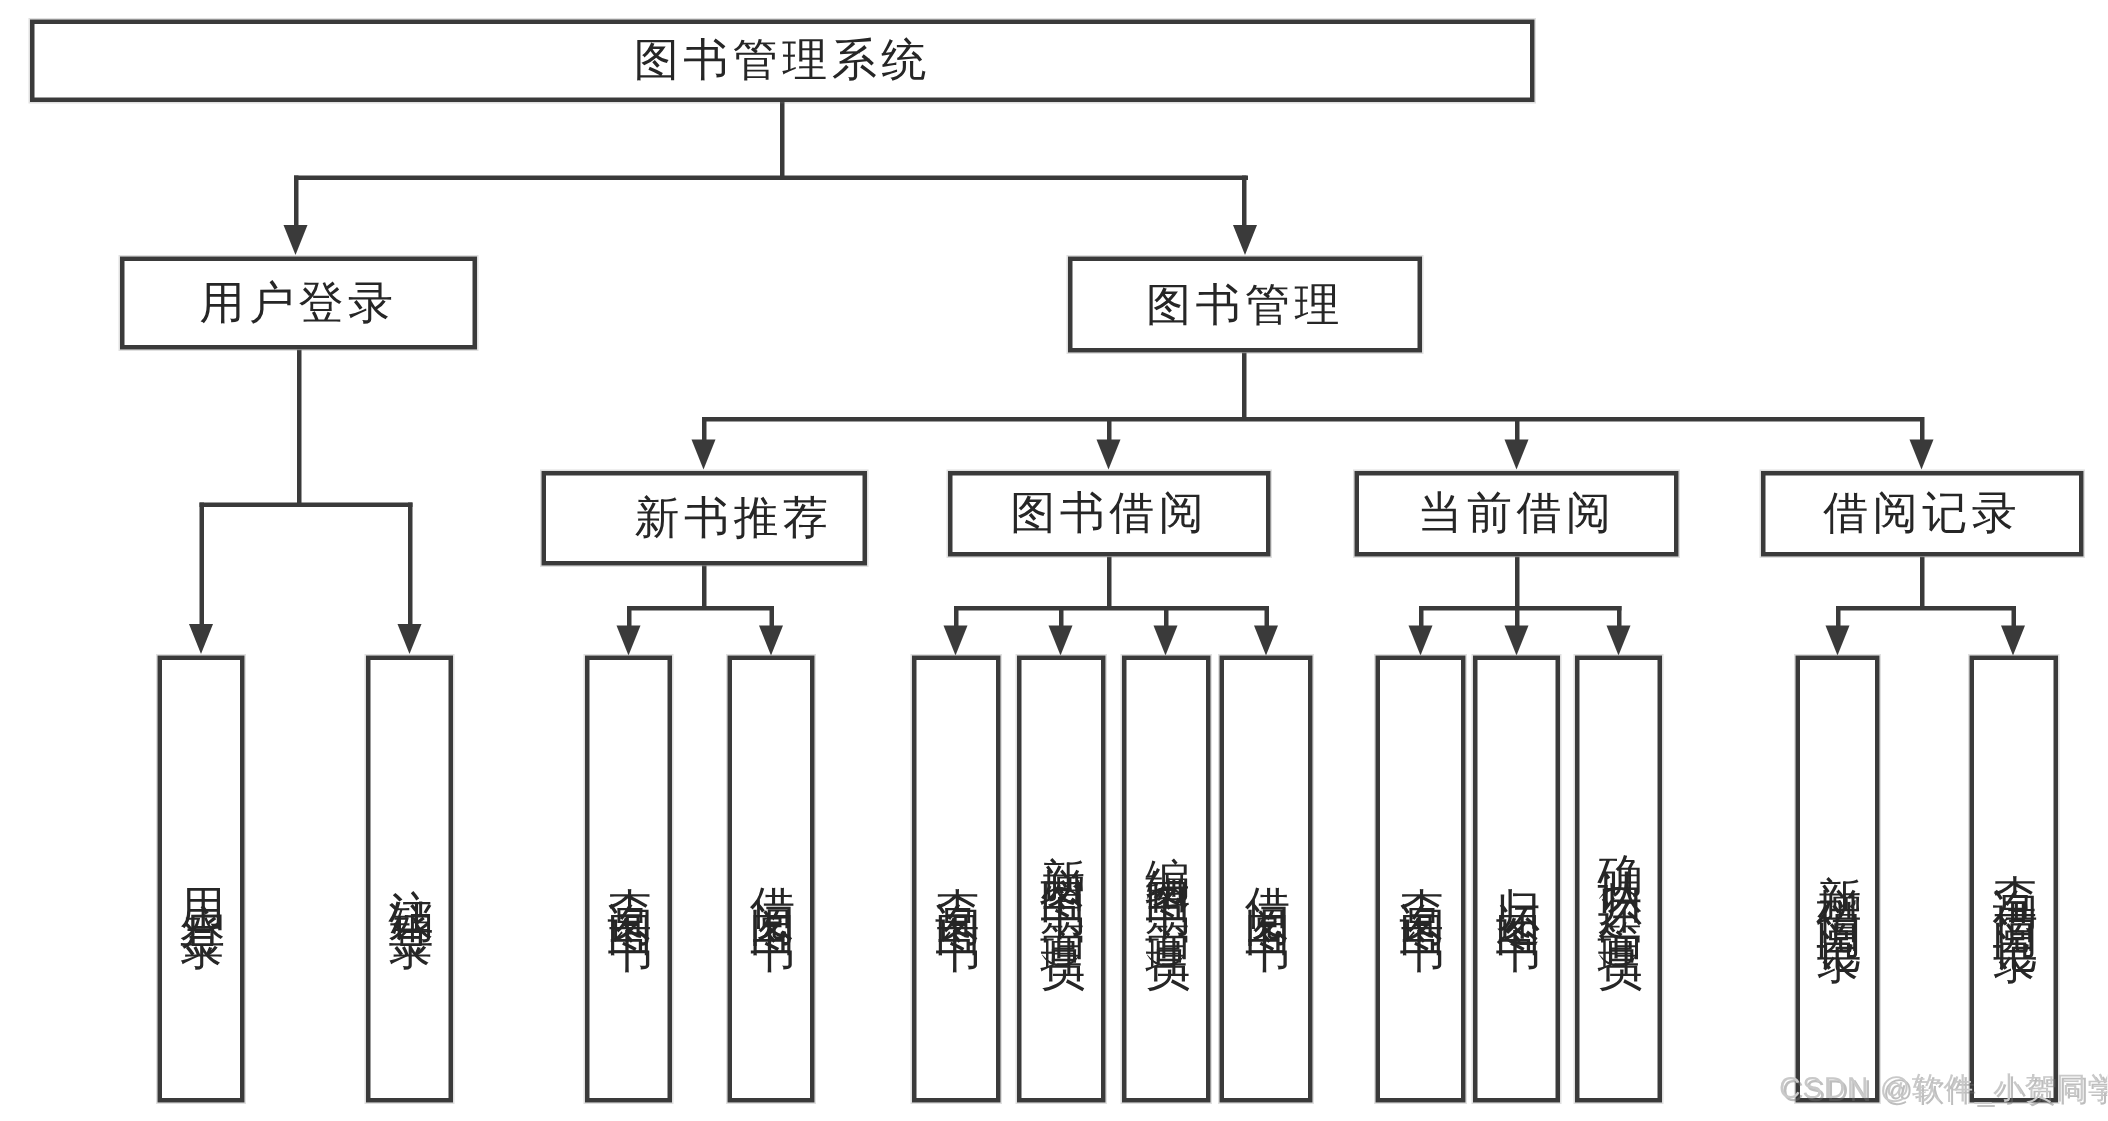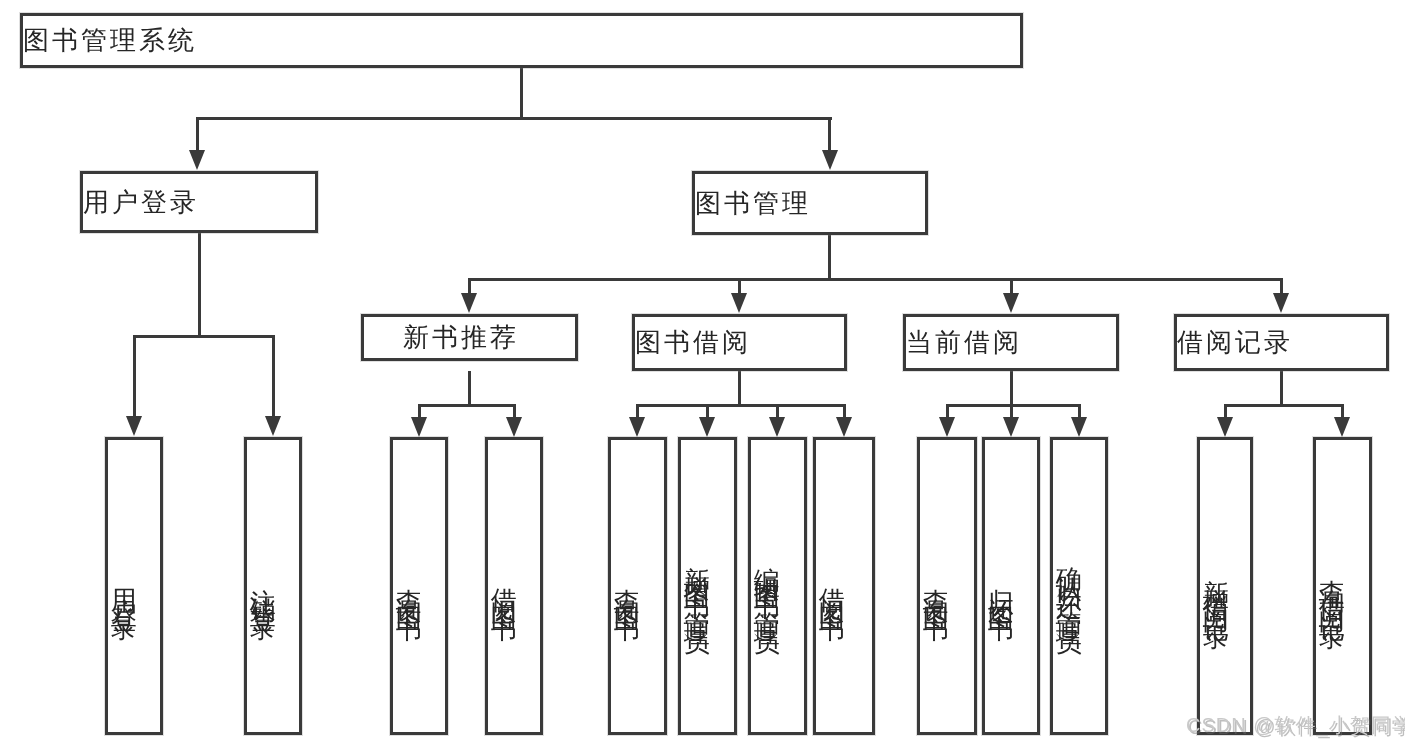--- a/index.html
+++ b/index.html
@@ -14,23 +14,23 @@
     width:1405px;height:747px;
     background:var(--background);
     font-family:"Liberation Sans", sans-serif;
     overflow:hidden;
   }
   .bx{
     position:absolute;
     box-sizing:border-box;
     background:#fff;
     border:3px solid var(--line);
-    display:flex;align-items:center;
+    display:flex;align-items:center;justify-content:center;
     color:var(--text);
-    font-size:26px;
+    font-size:30px;
     letter-spacing:3px;
     z-index:2;
     box-shadow:0 0 0 1px rgba(130,130,130,0.25);
   }
   .vbx span{
     writing-mode:vertical-rl;
     text-orientation:mixed;
     letter-spacing:9px;
     line-height:1.2;
     white-space:nowrap;
@@ -60,25 +60,25 @@
 <div class="canvas">
 
   <div class="bx" style="left:20px;top:13px;width:1003px;height:55px;">
     <span>图书管理系统</span>
   </div>
 
   <div class="bx" style="left:80px;top:171px;width:238px;height:62px;">
     <span>用户登录</span>
   </div>
 
-  <div class="bx" style="left:692px;top:171px;width:236px;height:64px;">
+  <div class="bx" style="left:712px;top:171px;width:236px;height:64px;">
     <span>图书管理</span>
   </div>
 
-  <div class="bx" style="left:361px;top:314px;width:217px;height:47px;padding-left:39px;">
+  <div class="bx" style="left:361px;top:314px;width:217px;height:63px;padding-left:39px;">
     <span>新书推荐</span>
   </div>
 
   <div class="bx" style="left:903px;top:314px;width:216px;height:57px;">
     <span>当前借阅</span>
   </div>
 
   <div class="bx" style="left:632px;top:314px;width:215px;height:57px;">
     <span>图书借阅</span>
   </div>

